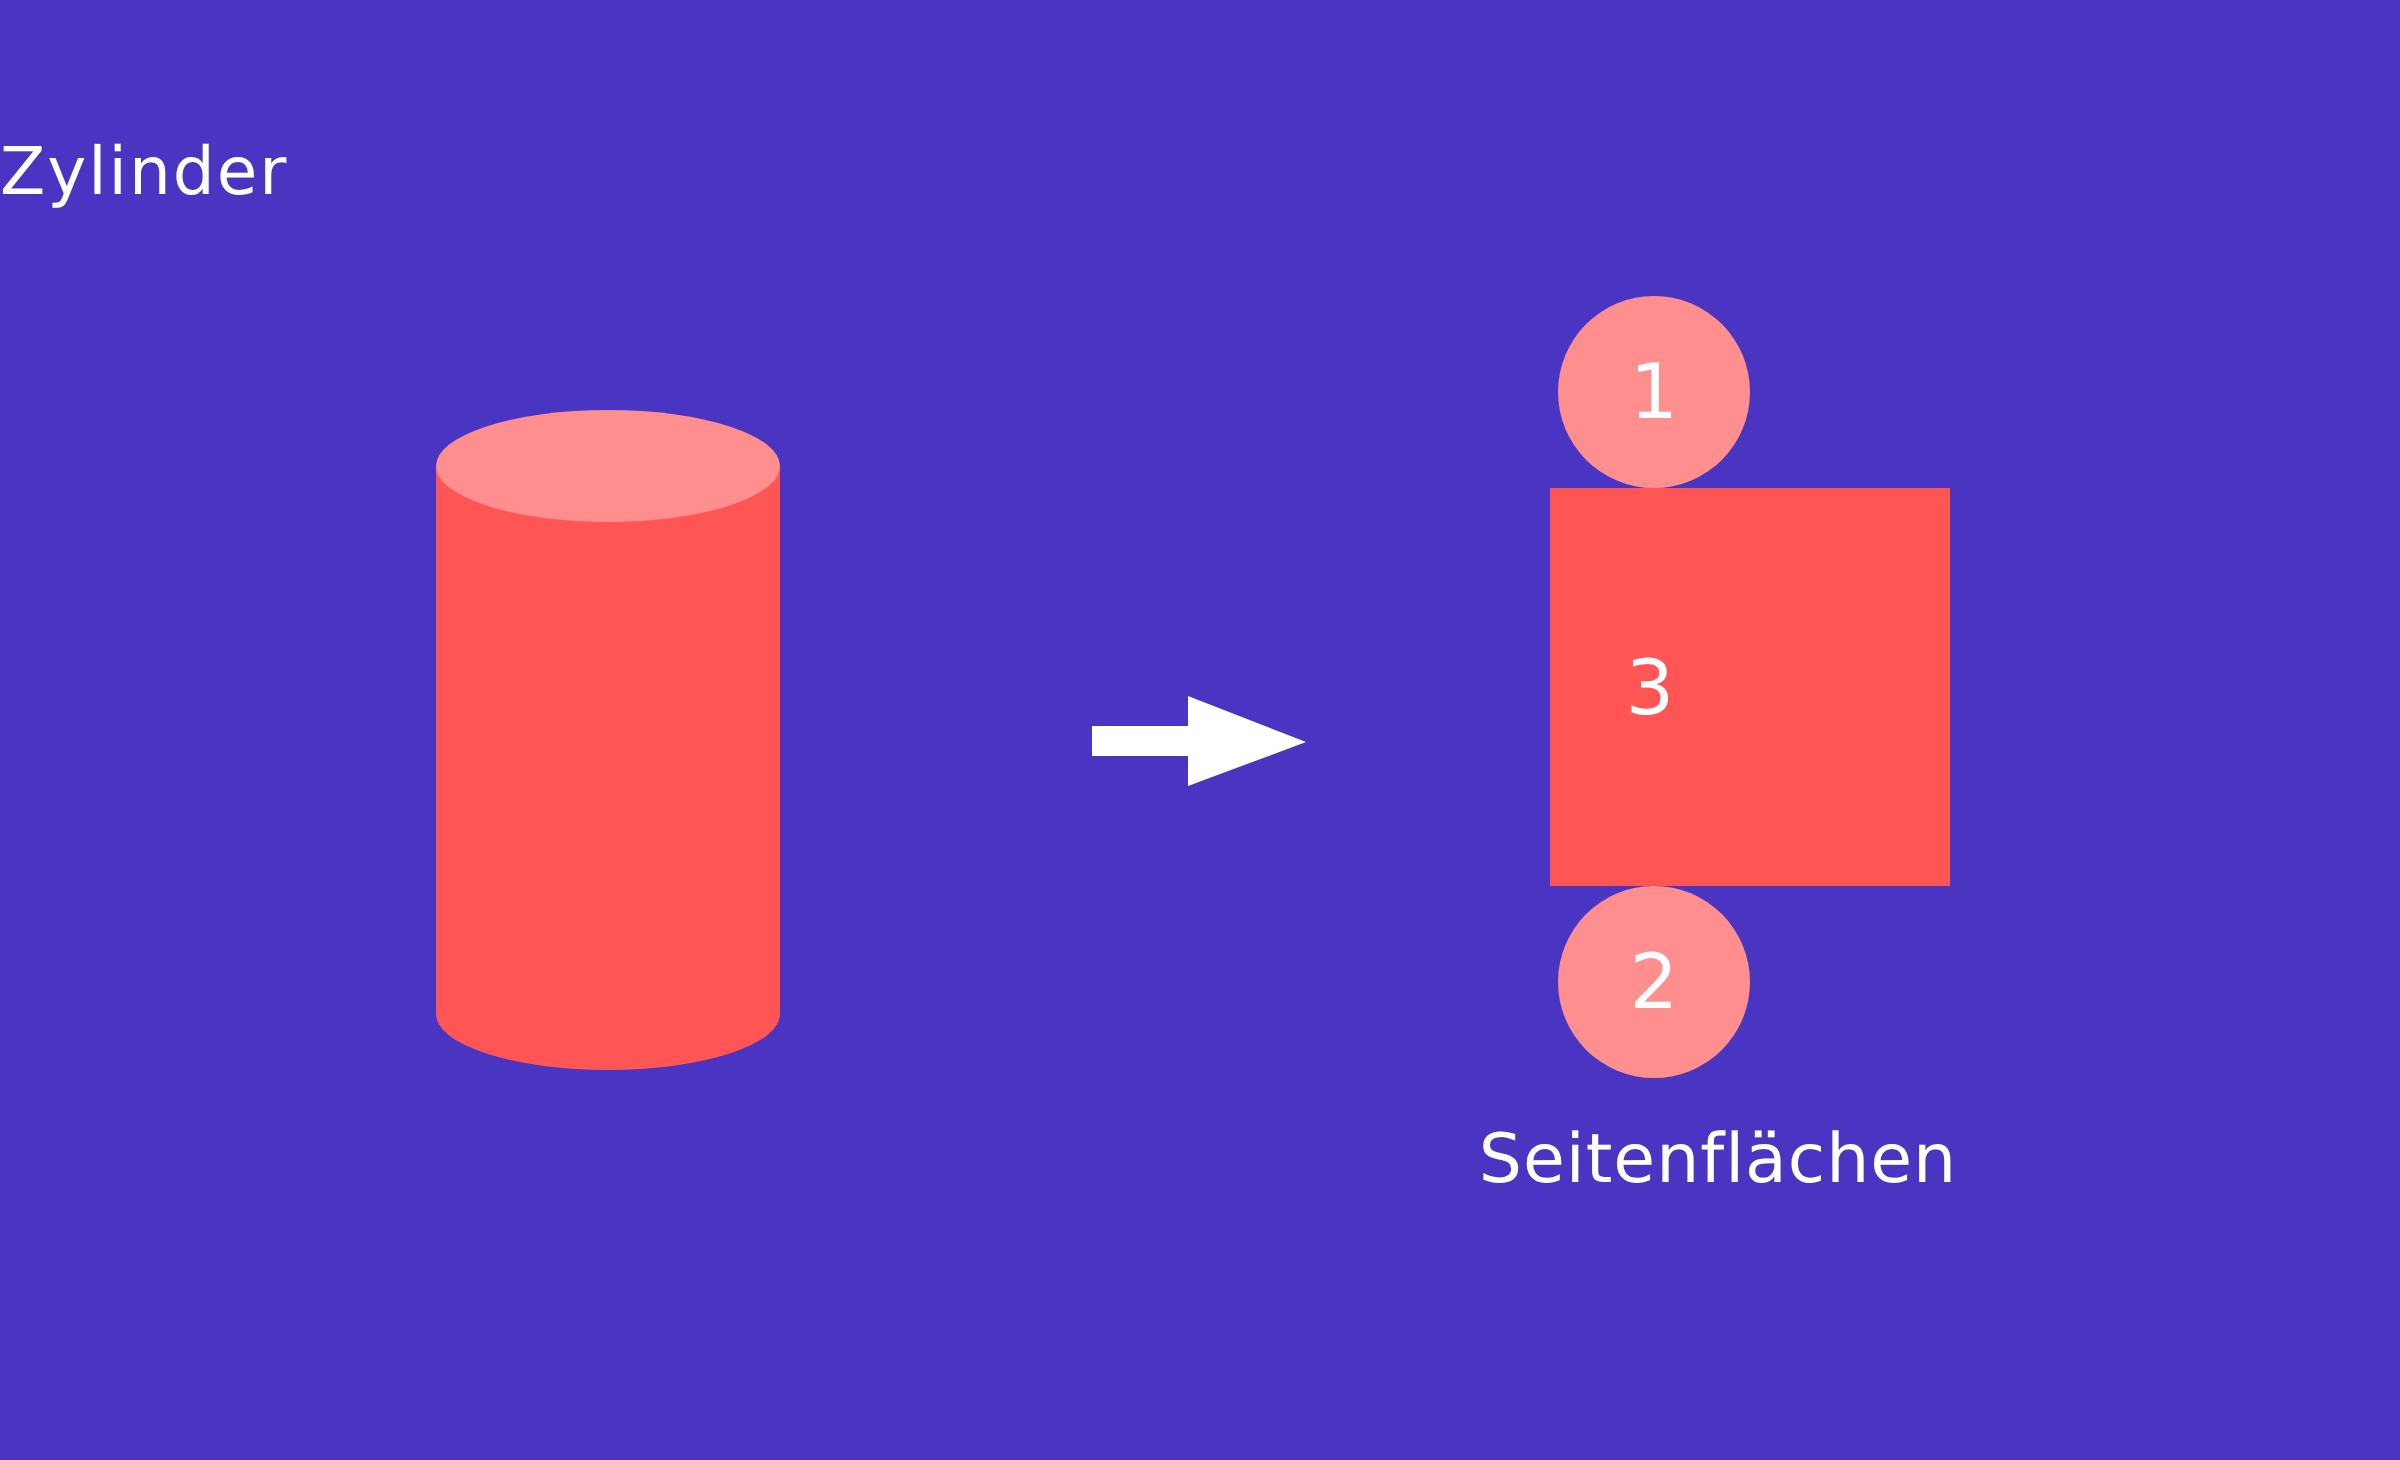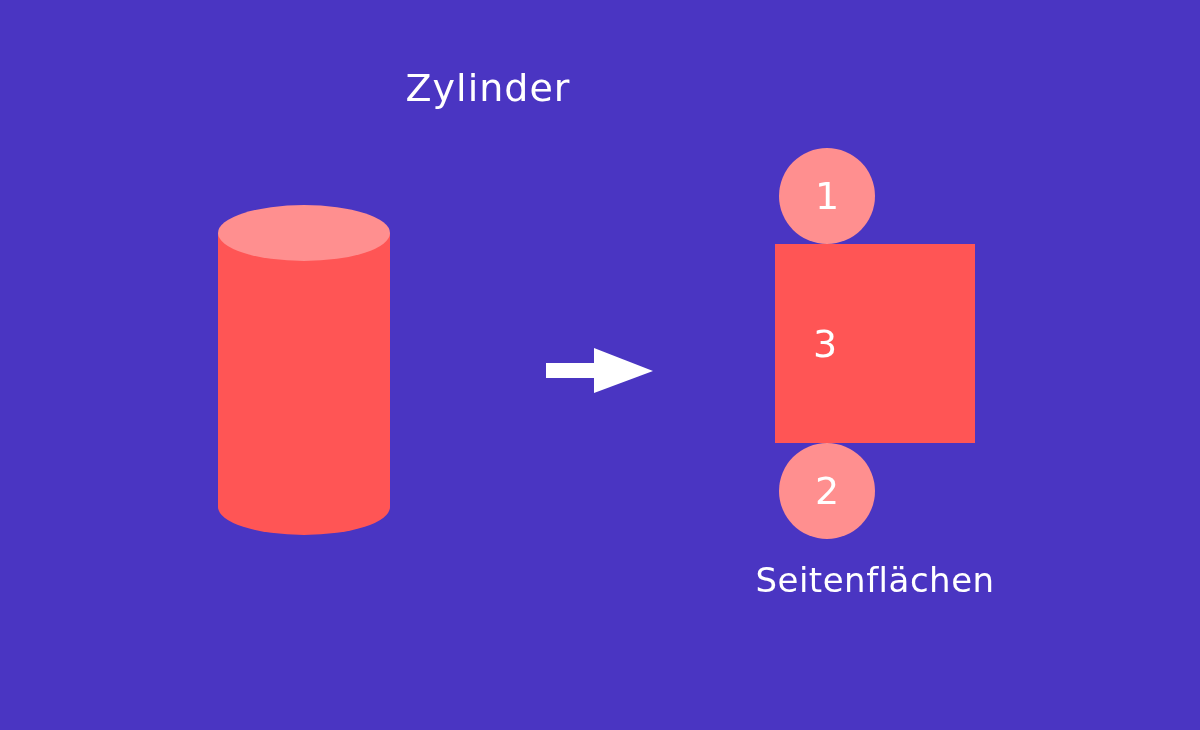--- a/index.html
+++ b/index.html
@@ -4,29 +4,29 @@
   <style>
     html, body { margin: 0; padding: 0; }
     body {
       width: 1200px; height: 730px; overflow: hidden;
       background: #4a35c2;
       position: relative;
       font-family: "DejaVu Sans", sans-serif;
     }
     .title {
       position: absolute; left: 0; width: 976px; top: 66px;
-      text-align: center; color: #ffffff; font-size: 38px; letter-spacing: 1px;
+      text-align: left; color: #ffffff; font-size: 33px; letter-spacing: 1px;
     }
     svg.scene { position: absolute; left: 0; top: 0; }
     .lbl {
       position: absolute; color: #ffffff; text-align: center;
       font-size: 38px; line-height: 1;
     }
     .caption {
-      position: absolute; left: 740px; width: 270px; top: 560px;
+      position: absolute; left: 724px; width: 270px; top: 560px;
       text-align: center; color: #ffffff; font-size: 34px; letter-spacing: 0.5px;
     }
   </style>
 </head>
 <body>
 
 <div class="title">Zylinder</div>
 
 <svg class="scene" width="1200" height="730" viewBox="0 0 1200 730">
 

